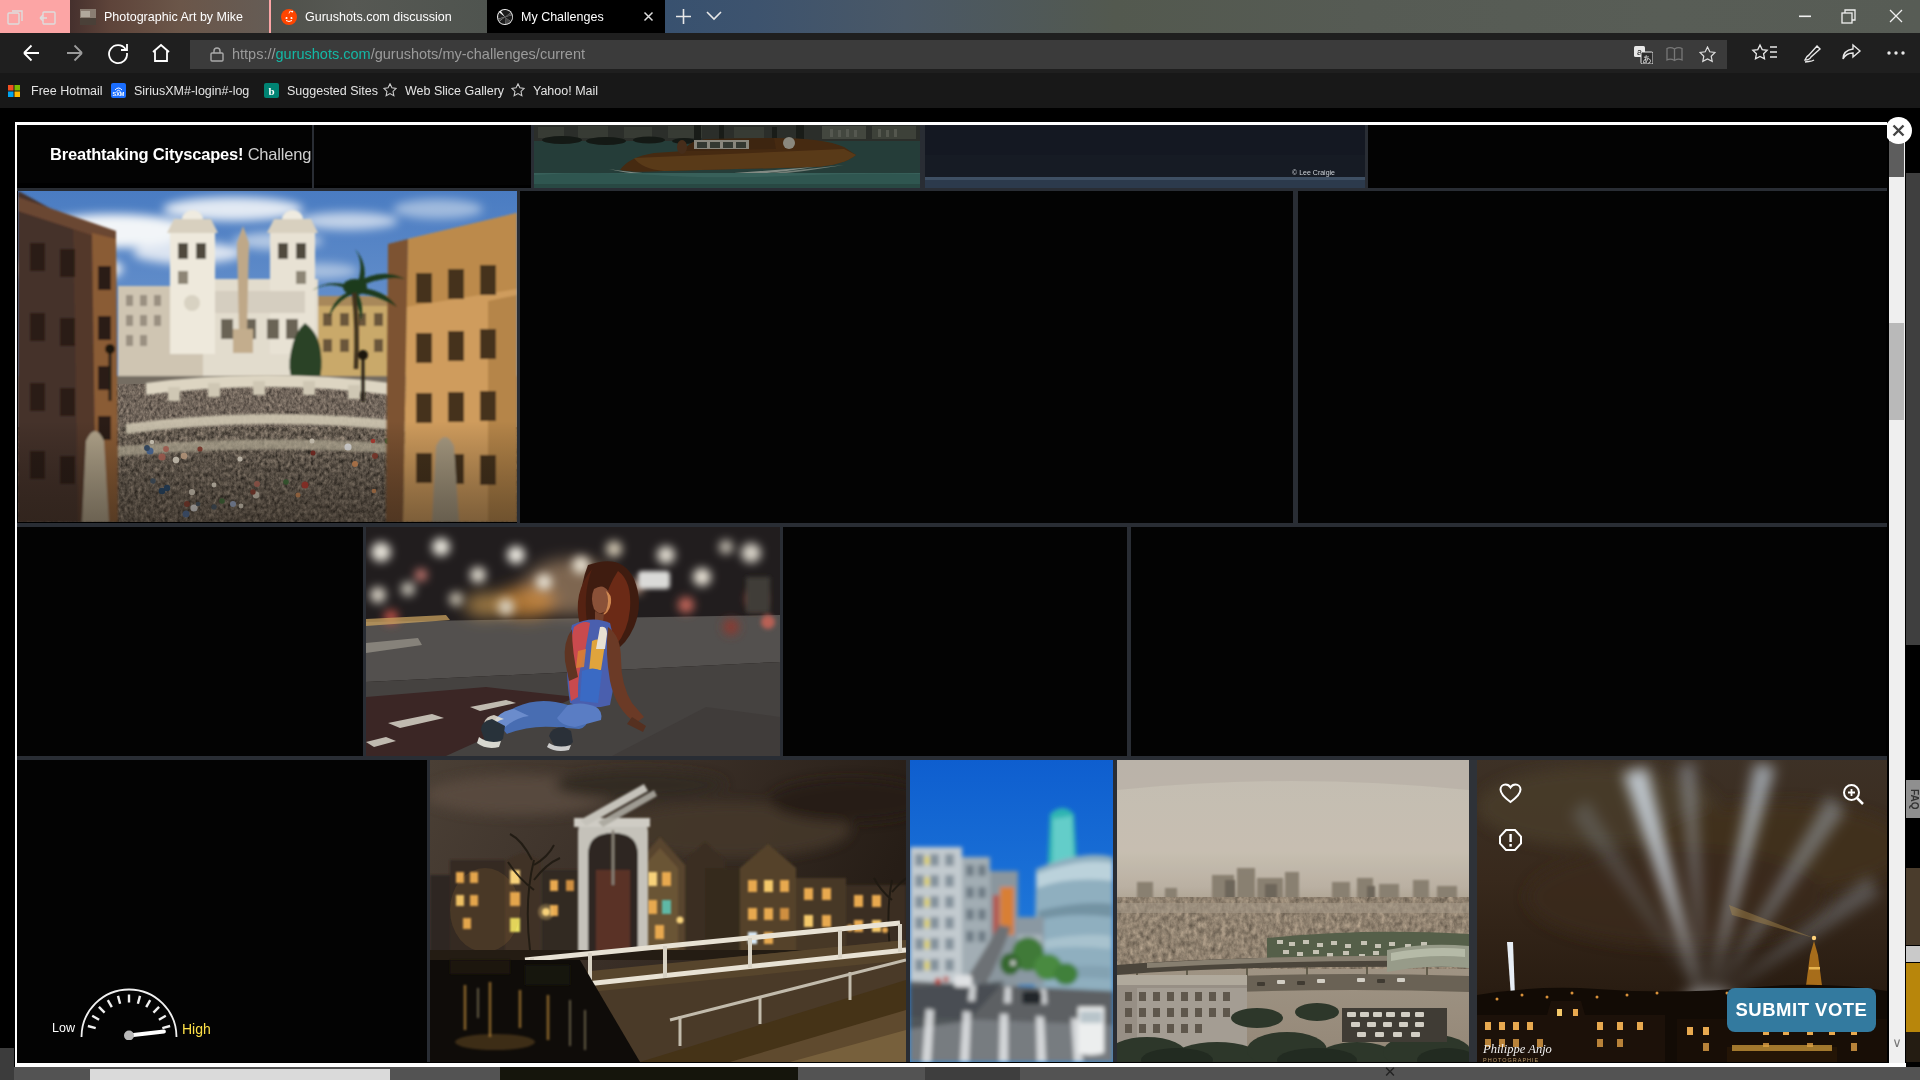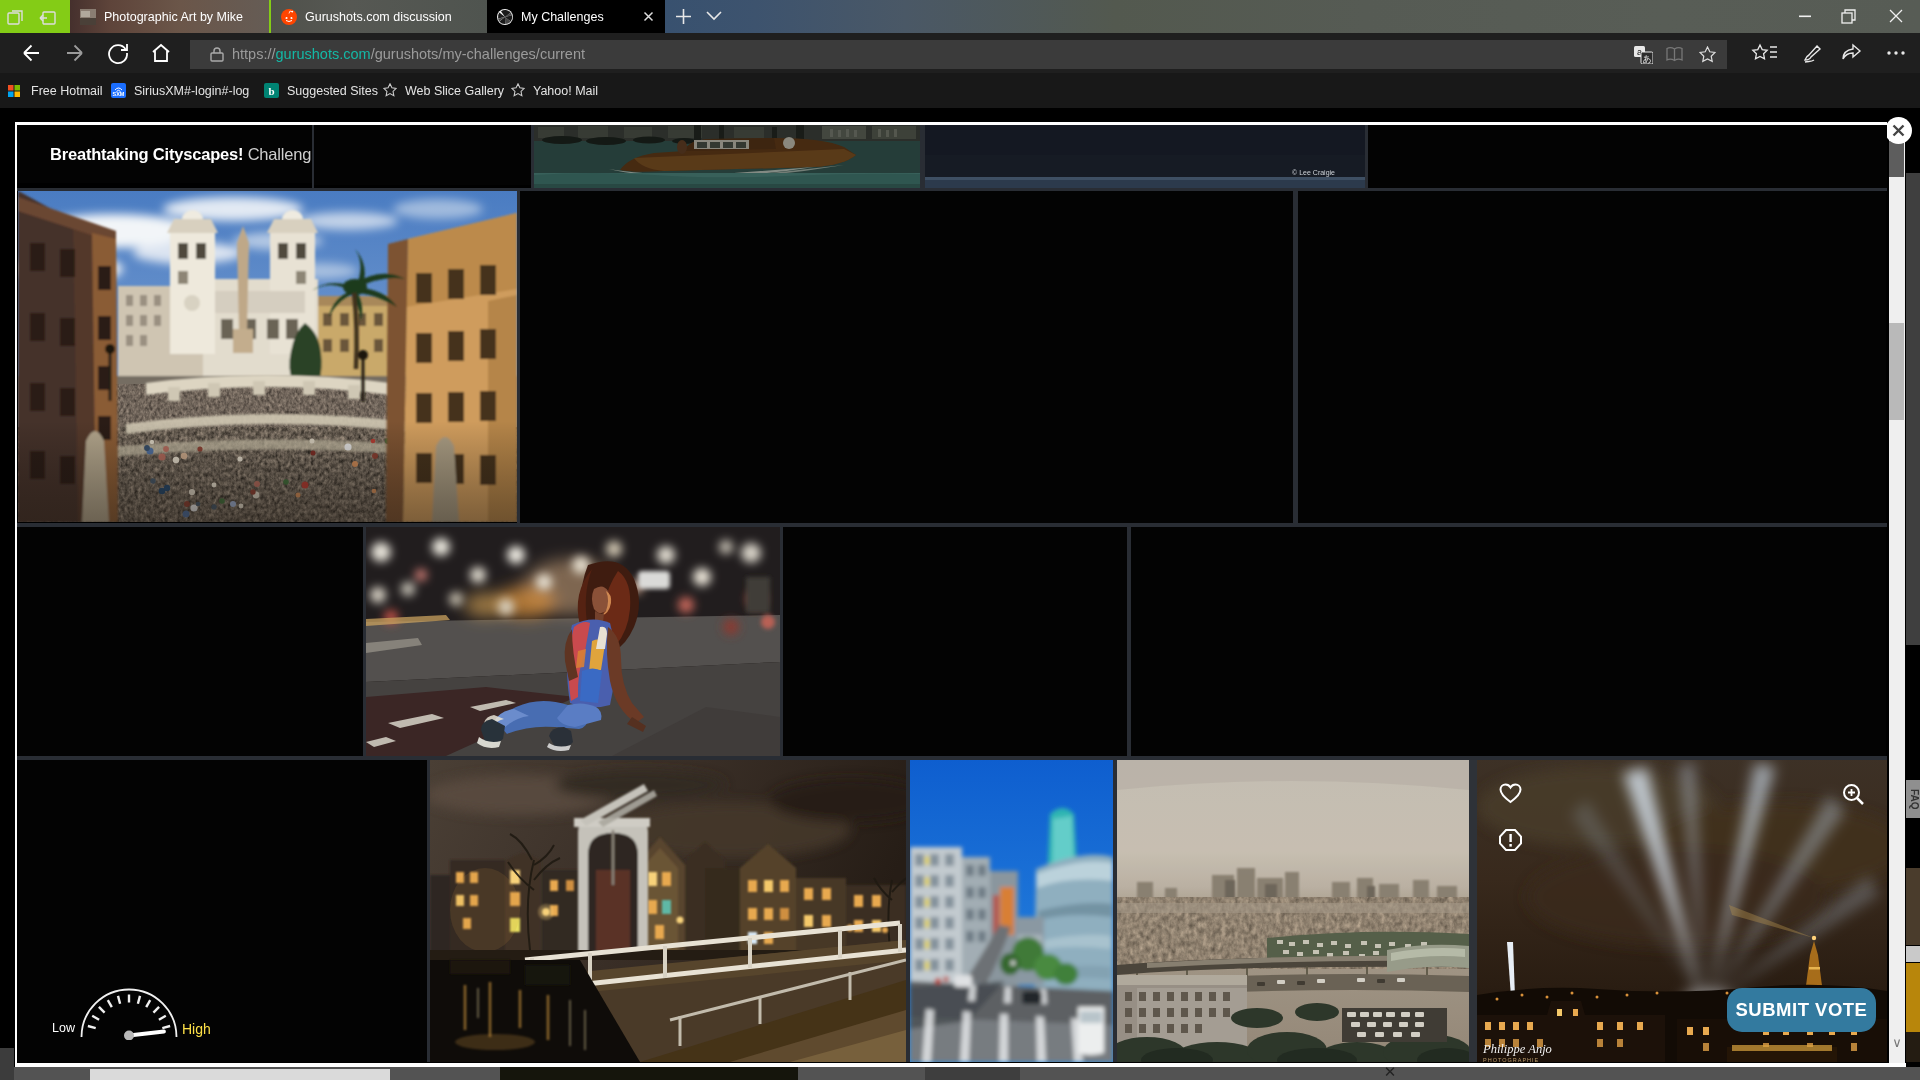--- a/index.html
+++ b/index.html
@@ -1,19 +1,19 @@
 <!DOCTYPE html>
 <html><head><meta charset="utf-8">
 <style>
 *{margin:0;padding:0;box-sizing:border-box}
 html,body{width:1920px;height:1080px;overflow:hidden;background:#000;font-family:"Liberation Sans",sans-serif}
 #screen{position:relative;width:1920px;height:1080px;overflow:hidden}
 .abs{position:absolute}
 
-#tabbar{position:absolute;left:0;top:0;width:1920px;height:33px;background:#84cc16;overflow:hidden}
+#tabbar{position:absolute;left:0;top:0;width:1920px;height:33px;background:#fca5a5;overflow:hidden}
 #tabblur{position:absolute;left:665px;top:0;width:1255px;height:33px;
 background:linear-gradient(90deg,#38516f 0,#3d536e 90px,#4a5866 240px,#53594f 450px,#565b54 700px,#585d56 1000px,#575c55 1255px)}
 .tab{position:absolute;top:0;height:33px;color:#fff;font-size:12.5px;display:flex;align-items:center;white-space:nowrap}
 #tab1{left:70px;width:199px;background:linear-gradient(90deg,#45302d 0,#5e443a 40px,#6b5649 110px,#655c55 199px)}
 #tab2{left:271px;width:216px;background:linear-gradient(90deg,#50514b 0,#565853 80px,#4f544f 216px)}
 #tab3{left:487px;width:178px;background:#000}
 .favicon{width:16px;height:16px;margin-left:10px;margin-right:8px;flex:none}
 .tabx{position:absolute;right:9px;top:9px;width:15px;height:15px}
 
 #navbar{position:absolute;left:0;top:33px;width:1920px;height:40px;background:#1f1f1f}
@@ -37,21 +37,21 @@
 .tile{position:absolute;background:#030303;overflow:hidden}
 
 #hdr{left:17px;top:125px;width:295px;height:58px;color:#fff;font-size:16.5px;line-height:58px;padding-left:33px;white-space:nowrap;letter-spacing:-0.2px}
 #hdr b{font-weight:bold}
 #hdr span{color:#cfcfcf}
 
 #understrip{position:absolute;left:0;top:1067px;width:1920px;height:13px;background:#535353}
 
 .rc{position:absolute;left:1906px;width:14px}
 
-#submit{position:absolute;left:1727px;top:988px;width:149px;height:44px;background:#337a9f;border-radius:15px;color:#fff;font-weight:bold;font-size:18.5px;text-align:center;line-height:44px;letter-spacing:.5px}
+#submit{position:absolute;left:1727px;top:988px;width:149px;height:44px;background:#337a9f;border-radius:8px;color:#fff;font-weight:bold;font-size:18.5px;text-align:center;line-height:44px;letter-spacing:.5px}
 
 .gap{position:absolute;background:#292d34}
 </style></head>
 <body>
 <div id="screen">
 
   <div id="tabbar">
     <div id="tabblur"></div>
 
     <svg class="abs" style="left:7px;top:8px" width="18" height="18" viewBox="0 0 18 18">

